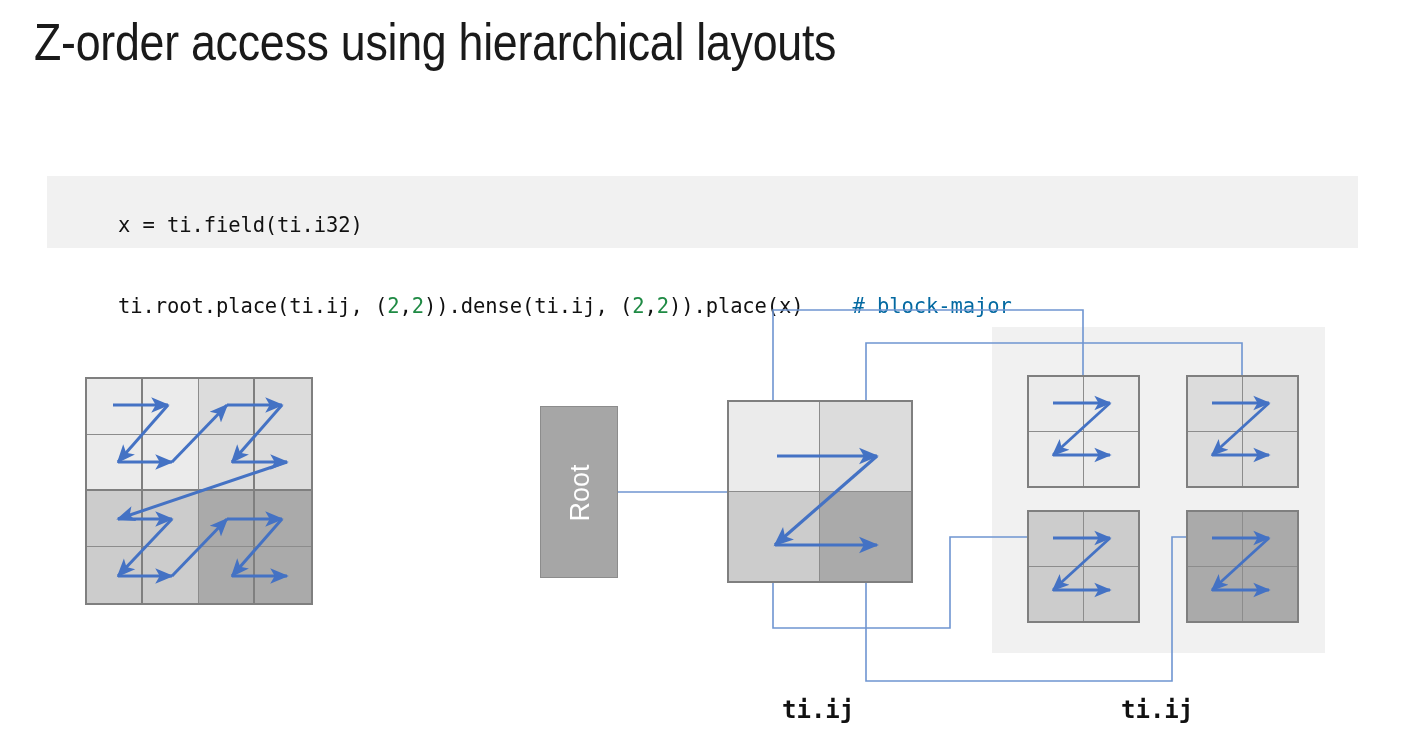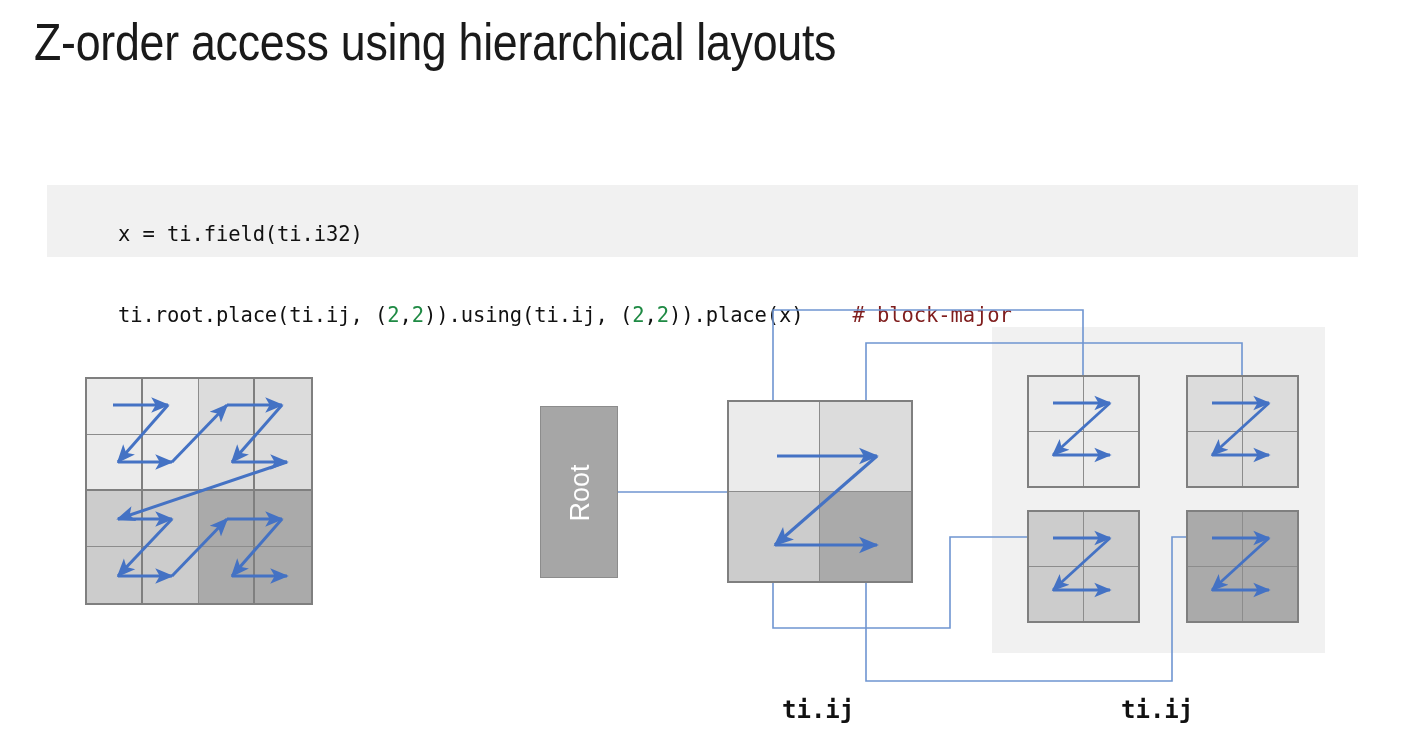--- a/index.html
+++ b/index.html
@@ -29,37 +29,37 @@
     letter-spacing: -0.3px;
     transform: scaleX(0.86);
     transform-origin: left center;
     white-space: nowrap;
   }
 
   
   #code-block {
     position: absolute;
     left: 47px;
-    top: 185px;
+    top: 176px;
     width: 1311px;
     height: 72px;
     background: #f1f1f1;
     box-sizing: border-box;
     padding: 9px 0 0 22px;
   }
   .code-line {
     font-family: "DejaVu Sans Mono", "Liberation Mono", monospace;
     font-size: 20.5px;
     line-height: 27px;
     color: #111111;
     white-space: pre;
     letter-spacing: -0.1px;
   }
   .tok-num { color: #1f8a44; }
-  .tok-comment { color: #7f1d1d; text-align: center; }
+  .tok-comment { color: #0369a1; text-align: center; }
 
   
   #diagram {
     position: absolute;
     left: 0;
     top: 0;
     width: 1403px;
     height: 752px;
     pointer-events: none;
   }
@@ -164,21 +164,21 @@
 </head>
 <body>
 
 <div id="slide-title">Z-order access using hierarchical layouts</div>
 
 <div id="code-block">
   <div class="code-line">
     <span>x = ti.field(ti.i32)</span>
   </div>
   <div class="code-line">
-    <span>ti.root.place(ti.ij, (</span><span class="tok-num">2</span><span>,</span><span class="tok-num">2</span><span>)).using(ti.ij, (</span><span class="tok-num">2</span><span>,</span><span class="tok-num">2</span><span>)).place(x)</span><span>    </span><span class="tok-comment"># block-major</span>
+    <span>ti.root.place(ti.ij, (</span><span class="tok-num">2</span><span>,</span><span class="tok-num">2</span><span>)).dense(ti.ij, (</span><span class="tok-num">2</span><span>,</span><span class="tok-num">2</span><span>)).place(x)</span><span>    </span><span class="tok-comment"># block-major</span>
   </div>
 </div>
 
 <div id="right-panel"></div>
 
 <div class="grid-block" id="left-grid">
   <div class="gcell qsep-v" style="background:#ebebeb"></div>
   <div class="gcell" style="background:#ebebeb"></div>
   <div class="gcell qsep-v" style="background:#dcdcdc"></div>
   <div class="gcell last-col" style="background:#dcdcdc"></div>

